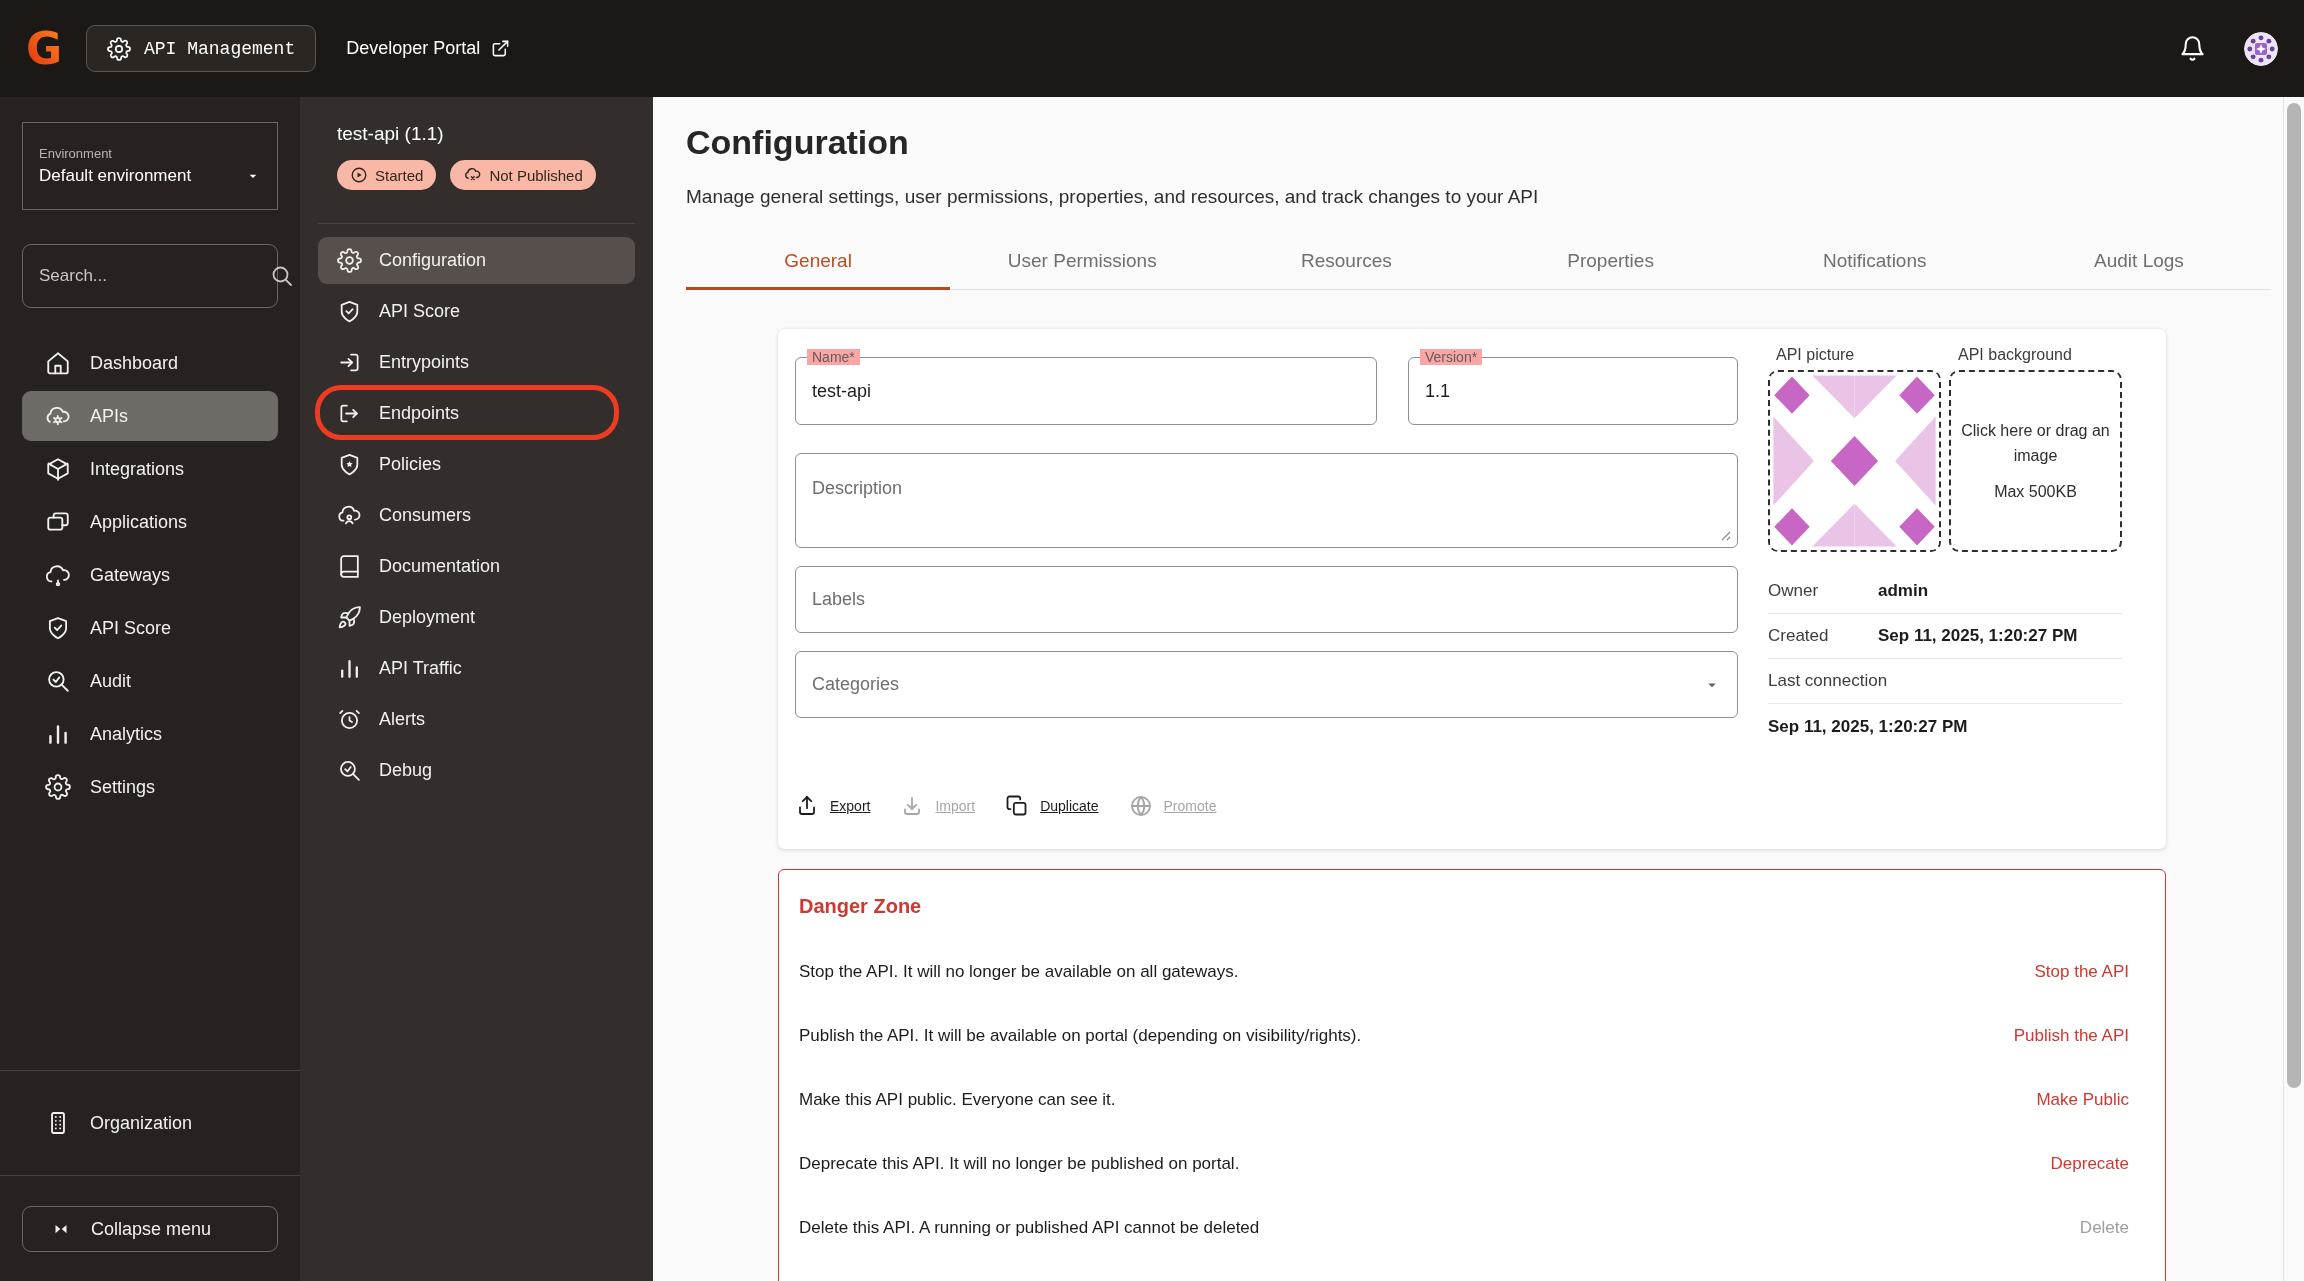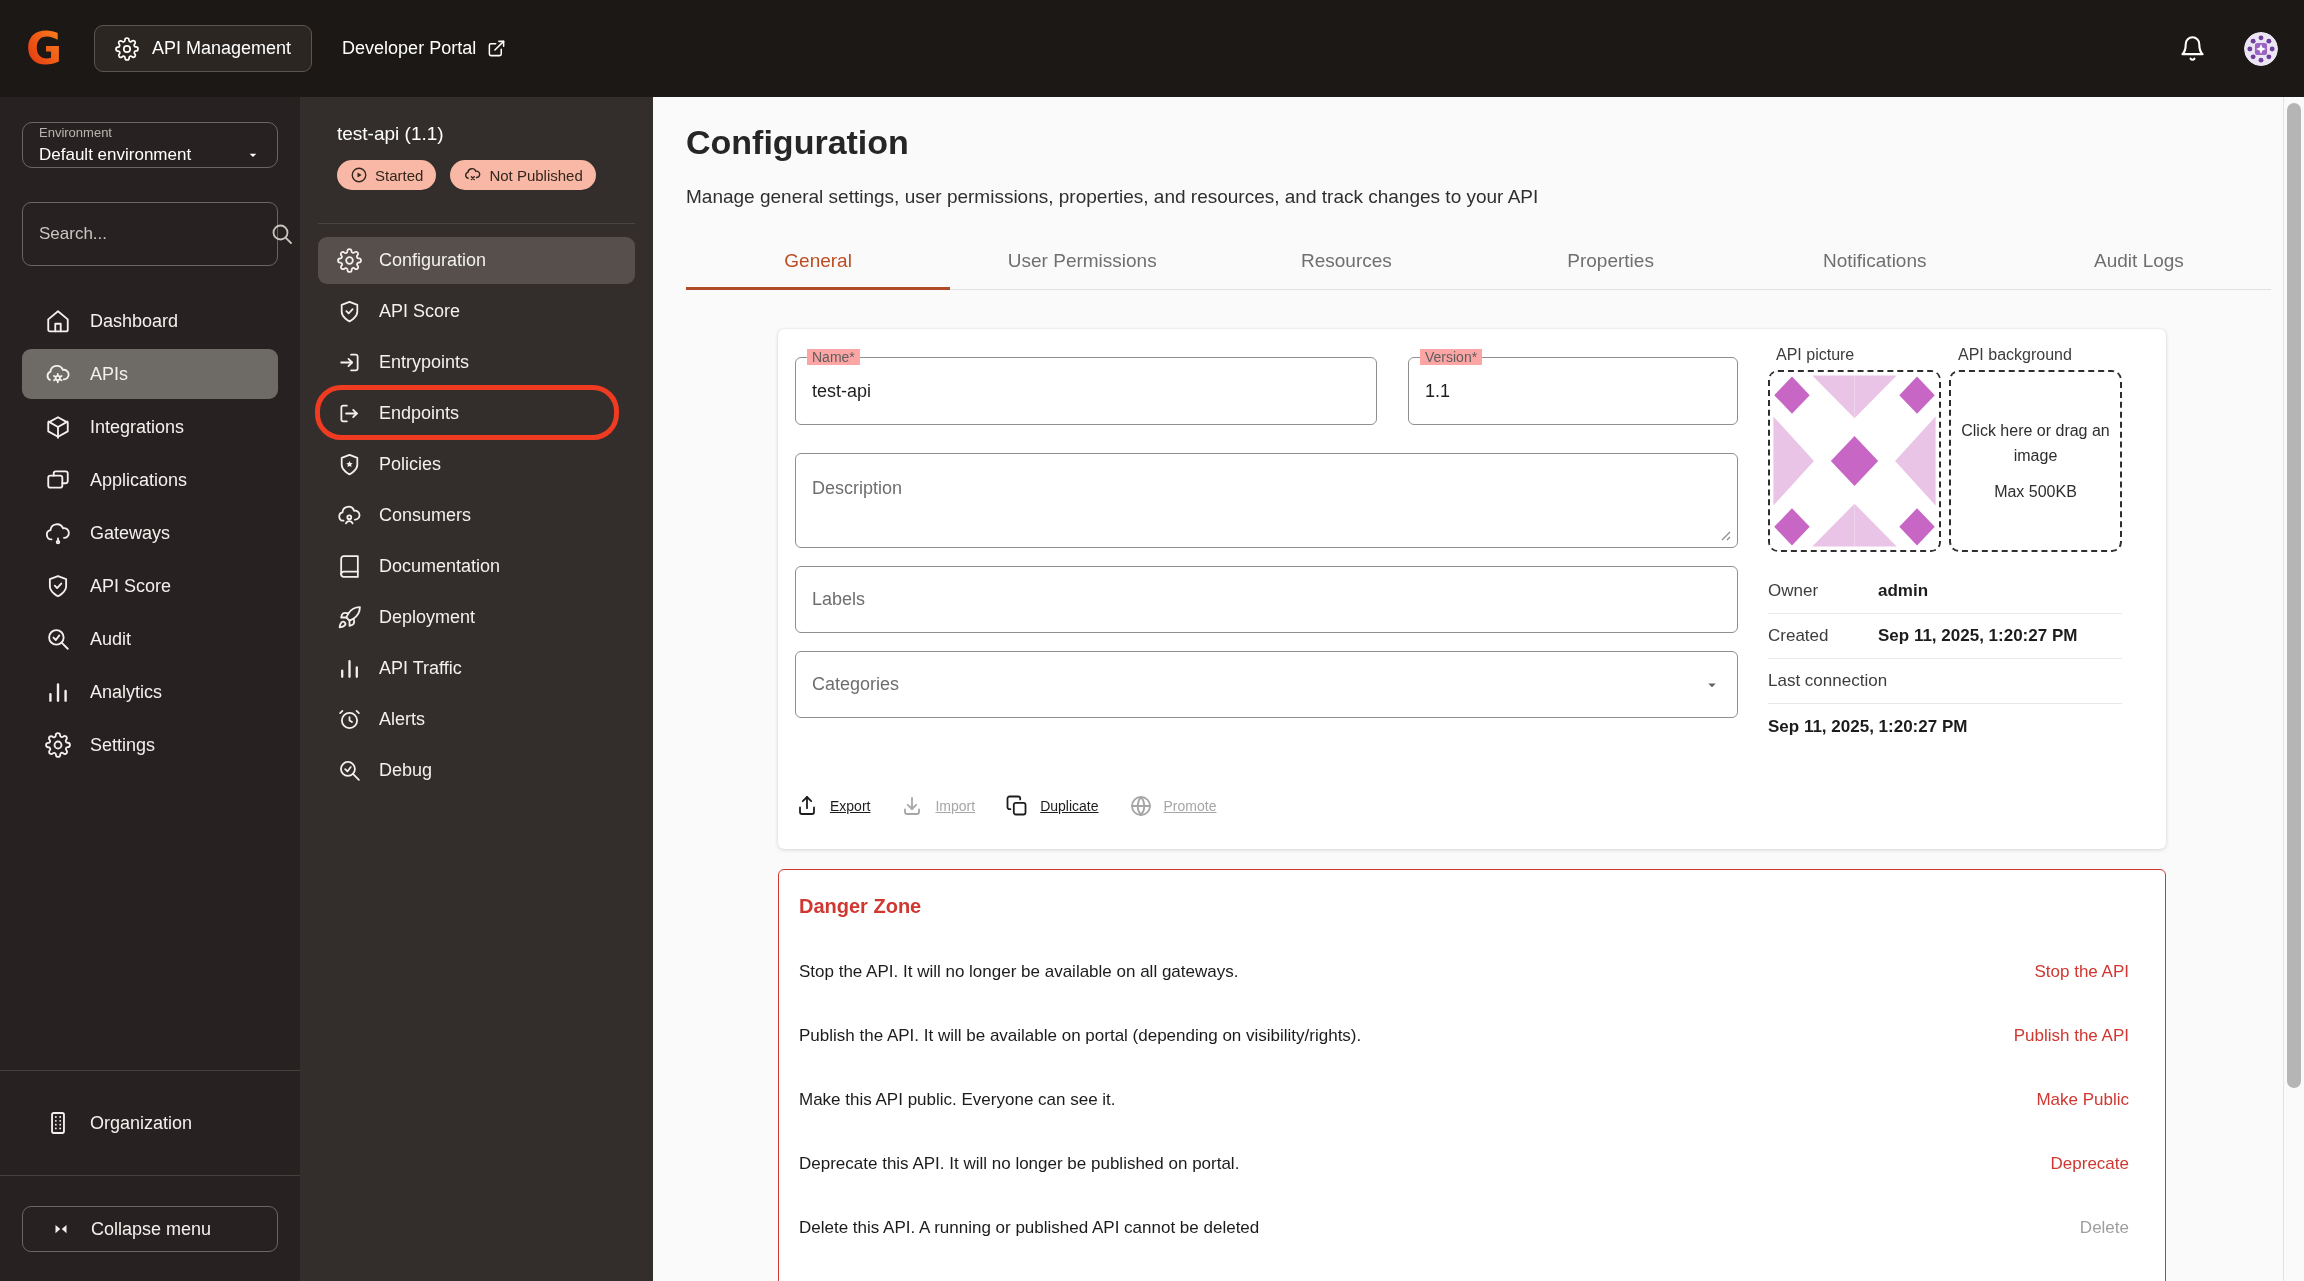--- a/index.html
+++ b/index.html
@@ -10,40 +10,40 @@
   }
   svg { display:block; }
 
   
   .topbar {
     position:absolute; left:0; top:0; width:2304px; height:97px;
     background:#1c1815; display:flex; align-items:center; z-index:30;
   }
   .logo { margin-left:20px; width:48px; height:48px; }
   .prod-btn {
-    margin-left:26px; height:47px; padding:0 20px; border:1px solid #5b5652;
+    margin-left:18px; height:47px; padding:0 20px; border:1px solid #5b5652;
     border-radius:9px; background:#2b2622; display:flex; align-items:center; gap:13px;
-    color:#ffffff; font-size:18px; cursor:pointer;
+    color:#ffffff; font-size:18px; cursor:pointer;font-family:Liberation Mono, monospace;
   }
   .portal-link {
     margin-left:30px; display:flex; align-items:center; gap:11px;
     color:#ffffff; font-size:18px; font-weight:500; cursor:pointer;
   }
   .topbar-spacer { flex:1; }
   .bell { color:#ffffff; margin-right:38px; cursor:pointer; }
   .avatar { width:34px; height:34px; border-radius:50%; margin-right:26px; cursor:pointer; overflow:hidden; }
 
   
   .sidenav {
     position:absolute; left:0; top:97px; width:300px; bottom:0;
     background:#272221; color:#f3f1ef;
   }
   .env-box {
-    margin:25px 22px 0 22px; border:1px solid #6b6663; border-radius:10px;
-    padding:2px 16px; cursor:pointer;
+    margin:25px 22px 0 22px; border:1px solid #6b6663; border-radius:0;
+    padding:23px 16px; cursor:pointer;
   }
   .env-label { font-size:13px; color:#b9b4b1; }
   .env-value { margin-top:5px; display:flex; align-items:center; justify-content:space-between;
     font-size:17px; color:#ffffff; }
   .searchbox {
     margin:34px 22px 0 22px; height:64px; border:1px solid #6b6663; border-radius:9px;
     display:flex; align-items:center; padding:0 16px; gap:10px;
   }
   .searchbox input {
     flex:1; background:transparent; border:none; outline:none;

